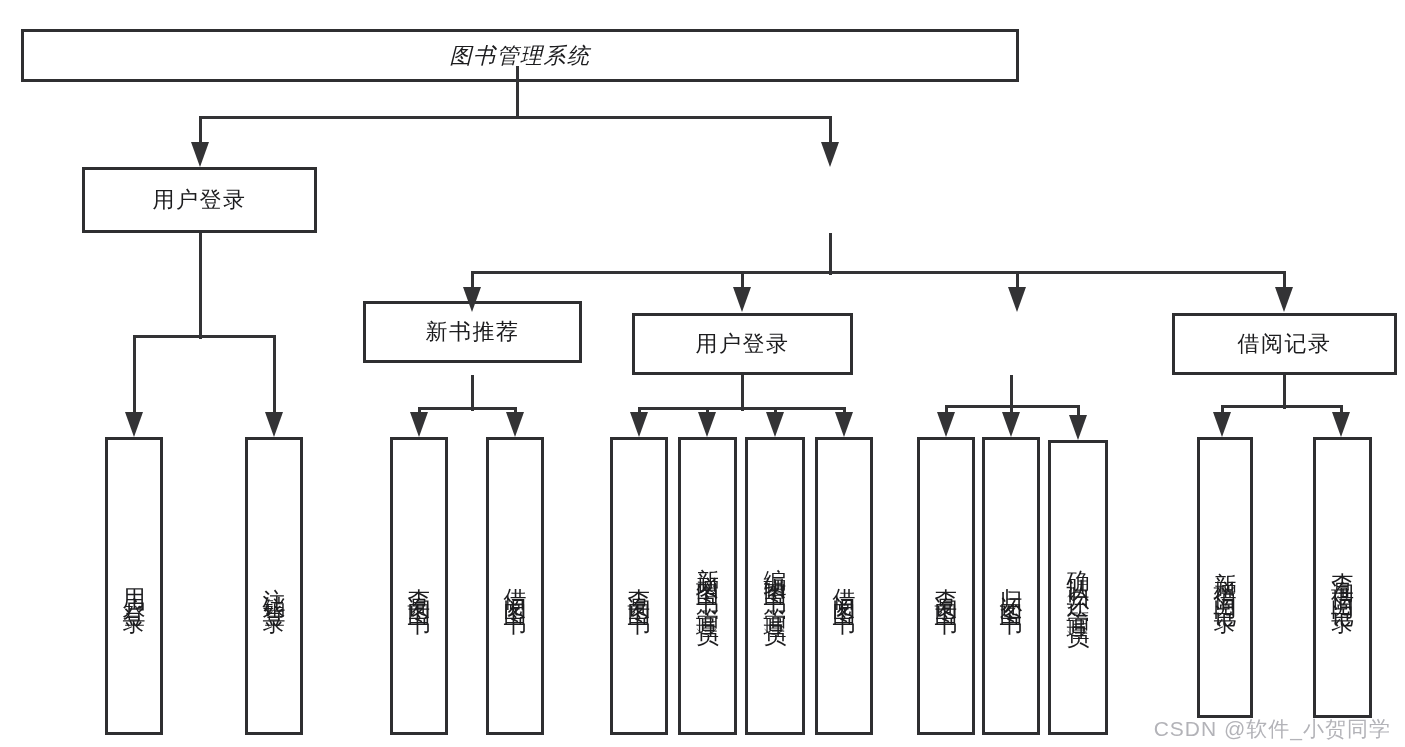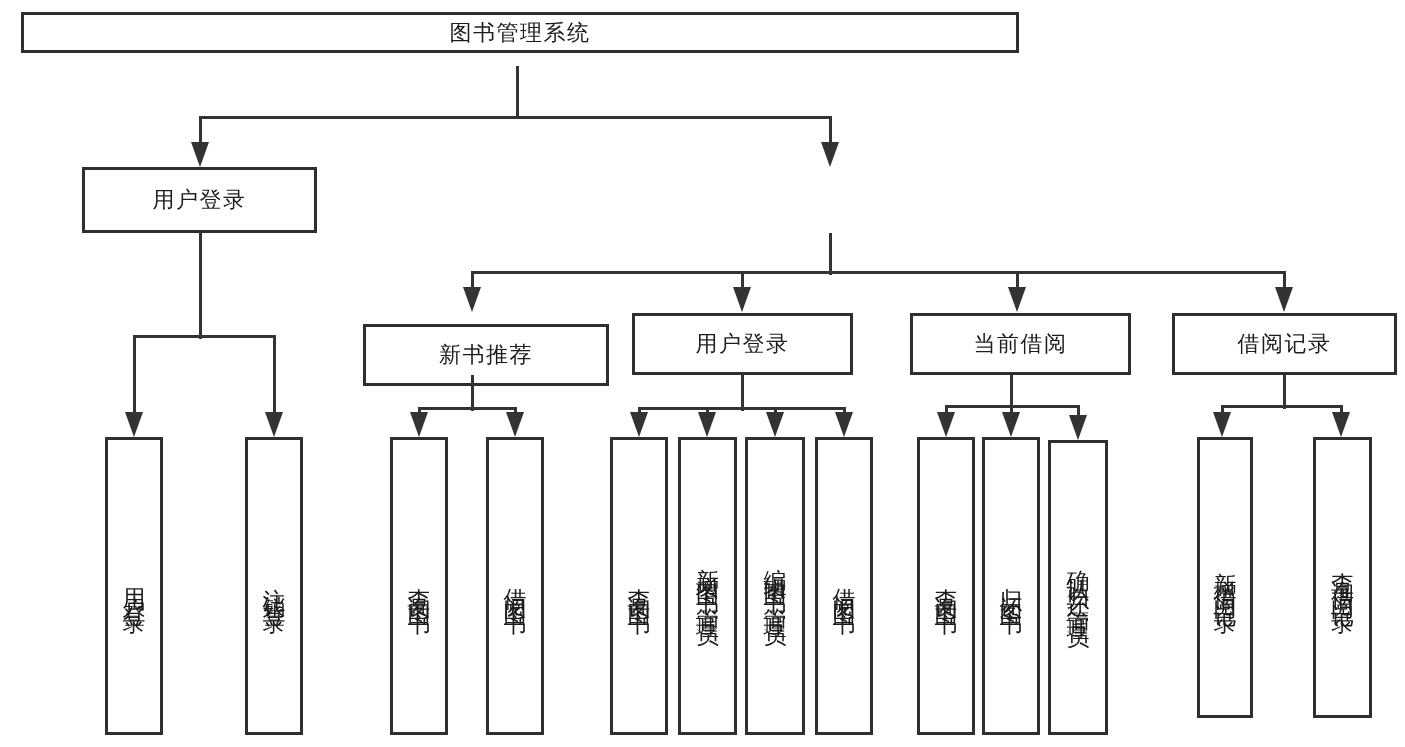--- a/index.html
+++ b/index.html
@@ -18,36 +18,33 @@
       border-right:9px solid transparent;border-top:25px solid #333335;}
 
   .watermark{position:absolute;right:14px;bottom:4px;font-size:21px;color:#b3b3b8;
       letter-spacing:1px;z-index:5;}
 </style>
 </head>
 <body>
 
 <div id="canvas">
 
-  <div class="node h" style="left:21px;top:12px;width:998px;height:41px;">
+  <div class="node h" style="left:21px;top:29px;width:998px;height:53px;font-style:italic;">
     <span>图书管理系统</span>
   </div>
 
   <div class="node h" style="left:82px;top:167px;width:235px;height:66px;">
     <span>用户登录</span>
   </div>
 
-  <div class="node h" style="left:363px;top:324px;width:246px;height:62px;">
+  <div class="node h" style="left:363px;top:301px;width:219px;height:62px;">
     <span>新书推荐</span>
   </div>
   <div class="node h" style="left:632px;top:313px;width:221px;height:62px;">
     <span>用户登录</span>
-  </div>
-  <div class="node h" style="left:910px;top:313px;width:221px;height:62px;">
-    <span>当前借阅</span>
   </div>
   <div class="node h" style="left:1172px;top:313px;width:225px;height:62px;">
     <span>借阅记录</span>
   </div>
 
   <div class="node v" style="left:105px;top:437px;width:58px;height:298px;">
     <span class="vt">用户登录</span>
   </div>
   <div class="node v" style="left:245px;top:437px;width:58px;height:298px;">
     <span class="vt">注销登录</span>
@@ -83,20 +80,21 @@
     <span class="vt">确认归还（管理员）</span>
   </div>
 
   <div class="node v" style="left:1197px;top:437px;width:56px;height:281px;">
     <span class="vt">新增借阅记录</span>
   </div>
   <div class="node v" style="left:1313px;top:437px;width:59px;height:281px;">
     <span class="vt">查询借阅记录</span>
   </div>
 
+  <div class="watermark">CSDN @软件_小贺同学</div>
 <div class="lv" style="left: 515.5px; top: 66px; height: 53px;"></div>
     <div class="lh" style="left: 198.5px; top: 115.5px; width: 633px;"></div>
     <div class="lv" style="left: 198.5px; top: 117px; height: 27px;"></div>
     <div class="ah" style="left: 191px; top: 142px;"></div>
     <div class="lv" style="left: 828.5px; top: 117px; height: 27px;"></div>
     <div class="ah" style="left: 821px; top: 142px;"></div>
     <div class="lv" style="left: 198.5px; top: 233px; height: 106px;"></div>
     <div class="lh" style="left: 132.5px; top: 334.5px; width: 143px;"></div>
     <div class="lv" style="left: 132.5px; top: 336px; height: 78px;"></div>
     <div class="ah" style="left: 125px; top: 412px;"></div>

